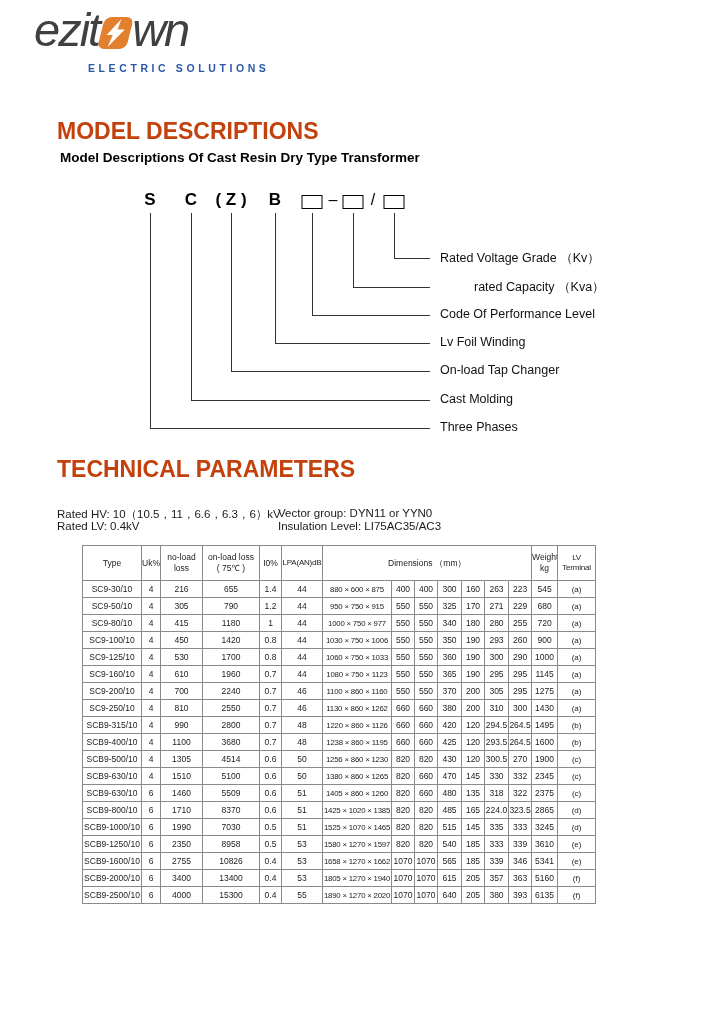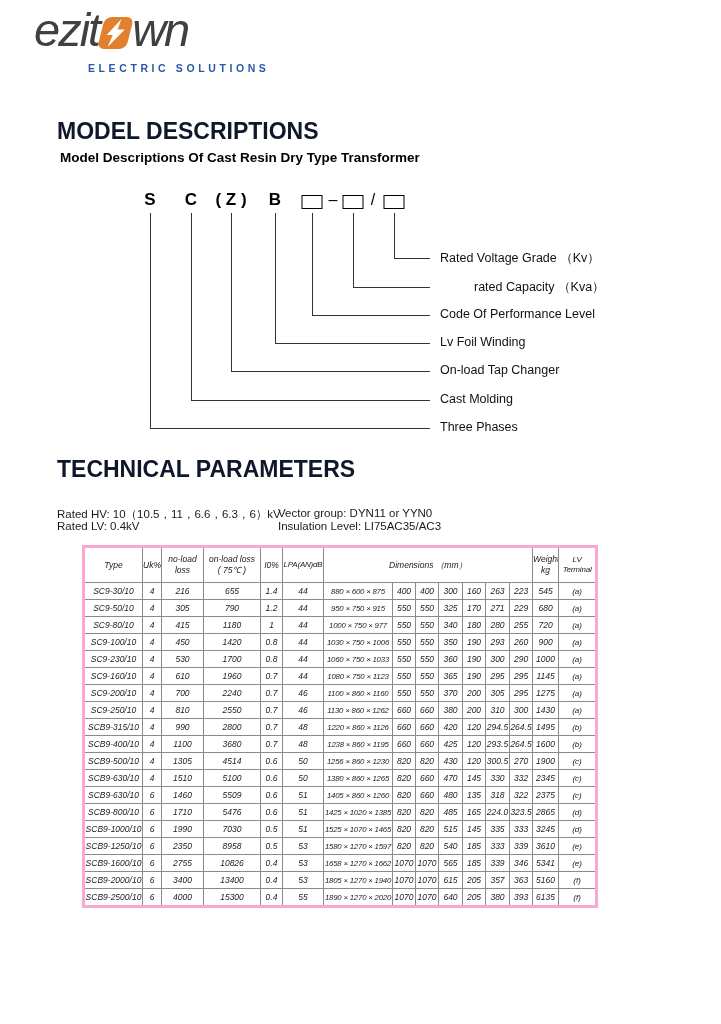--- a/index.html
+++ b/index.html
@@ -25,21 +25,21 @@
     transform: translateY(3px) skewX(-14deg);
     margin: 0 2px; position: relative;
   }
   .bolt svg { position:absolute; left:4px; top:2px; }
   .logo-tagline {
     position: absolute; left: 54px; top: 56px;
     font-size: 10.5px; font-weight: 700; letter-spacing: 3.6px;
     color: #2a57a5; white-space: nowrap;
   }
   
-  .h1 { position: absolute; left: 57px; font-size: 23px; font-weight: 700; color: #0f172a; white-space: nowrap; }
+  .h1 { position: absolute; left: 57px; font-size: 23px; font-weight: 700; color: #c2410c; white-space: nowrap; }
   .sub-h { position: absolute; left: 60px; font-size: 13.5px; font-weight: 700; color: #000; white-space: nowrap; }
   
   .code-char {
     position: absolute; top: 190px; transform: translateX(-50%);
     font-size: 17px; font-weight: 700; color: #000; white-space: nowrap;
   }
   .code-box {
     position: absolute; top: 195px; width: 19px; height: 12px;
     border: 1.6px solid #000; transform: translateX(-50%);
   }
@@ -48,22 +48,21 @@
   .hline { position: absolute; height: 0; border-top: 1.2px solid #333; }
   .dlabel { position: absolute; left: 440px; font-size: 12.5px; color: #111; white-space: nowrap; }
   
   .spec-bold { position: absolute; font-size: 11.5px; font-weight: 700; white-space: nowrap; }
   .spec-line { position: absolute; font-size: 11.5px; white-space: nowrap; }
   
   .params-table {
     position: absolute; left: 82px; top: 545px;
     width: 513px; border-collapse: collapse; table-layout: fixed;
     font-size: 8.5px; color: #222;
-    border: 3px solid #f9a8d4;
-    font-style: italic;
+    border: 1px solid #f9a8d4;
   }
   .params-table th, .params-table td {
     border: 1px solid #8a8a8a; padding: 0;
     text-align: center; vertical-align: middle;
     font-weight: 400; overflow: hidden; white-space: nowrap;
   }
   .params-table thead th { height: 34px; white-space: pre-line; line-height: 1.25; }
   .params-table tbody td { height: 16px; }
   .params-table th.small { font-size: 8px; letter-spacing: -0.2px; }
   .params-table td.c7 { font-size: 7.8px; letter-spacing: -0.2px; }
@@ -225,21 +224,21 @@
           <td class="c8">550</td>
           <td class="c9">550</td>
           <td class="c10">350</td>
           <td class="c11">190</td>
           <td class="c12">293</td>
           <td class="c13">260</td>
           <td class="c14">900</td>
           <td class="c15">(a)</td>
         </tr>
         <tr>
-          <td class="c1">SC9-230/10</td>
+          <td class="c1">SC9-125/10</td>
           <td class="c2">4</td>
           <td class="c3">530</td>
           <td class="c4">1700</td>
           <td class="c5">0.8</td>
           <td class="c6">44</td>
           <td class="c7">1060 × 750 × 1033</td>
           <td class="c8">550</td>
           <td class="c9">550</td>
           <td class="c10">360</td>
           <td class="c11">190</td>
@@ -381,21 +380,21 @@
           <td class="c11">135</td>
           <td class="c12">318</td>
           <td class="c13">322</td>
           <td class="c14">2375</td>
           <td class="c15">(c)</td>
         </tr>
         <tr>
           <td class="c1">SCB9-800/10</td>
           <td class="c2">6</td>
           <td class="c3">1710</td>
-          <td class="c4">5476</td>
+          <td class="c4">8370</td>
           <td class="c5">0.6</td>
           <td class="c6">51</td>
           <td class="c7">1425 × 1020 × 1385</td>
           <td class="c8">820</td>
           <td class="c9">820</td>
           <td class="c10">485</td>
           <td class="c11">165</td>
           <td class="c12">224.0</td>
           <td class="c13">323.5</td>
           <td class="c14">2865</td>

